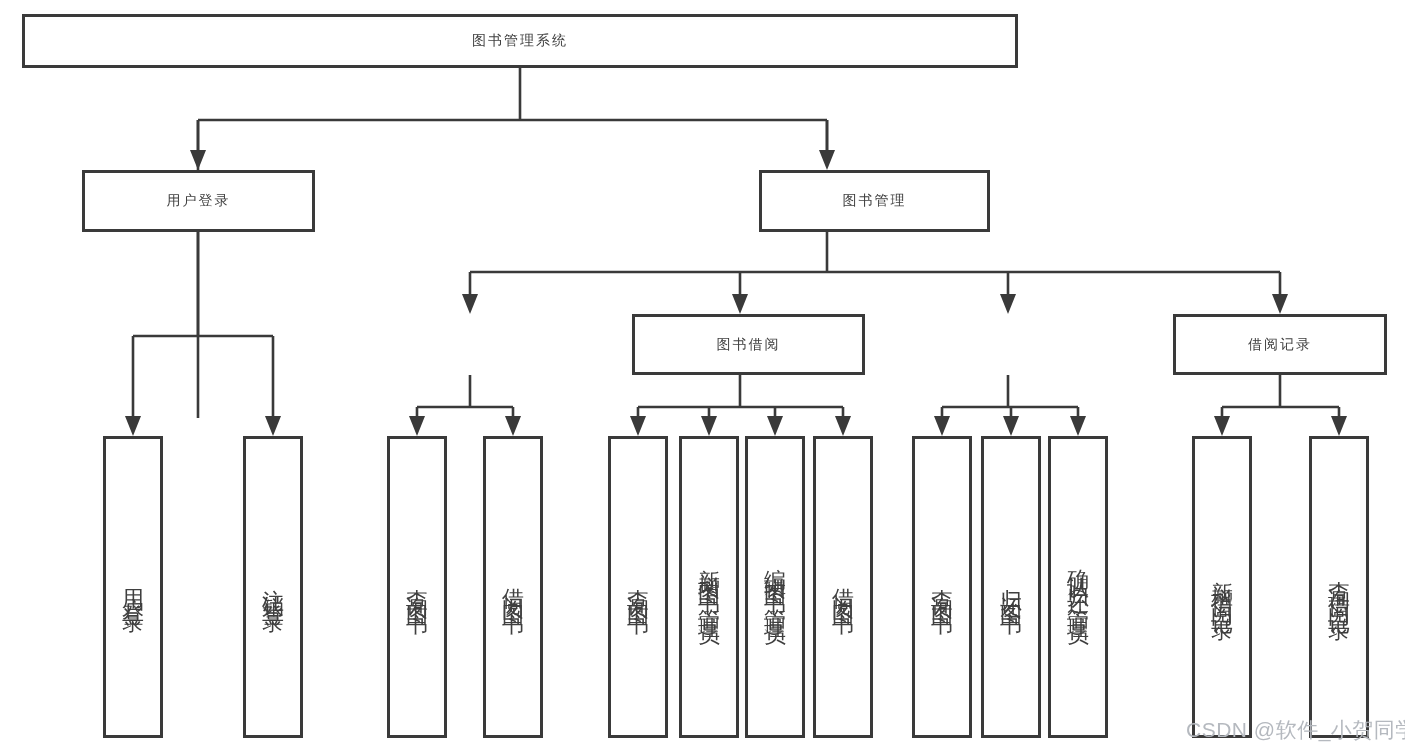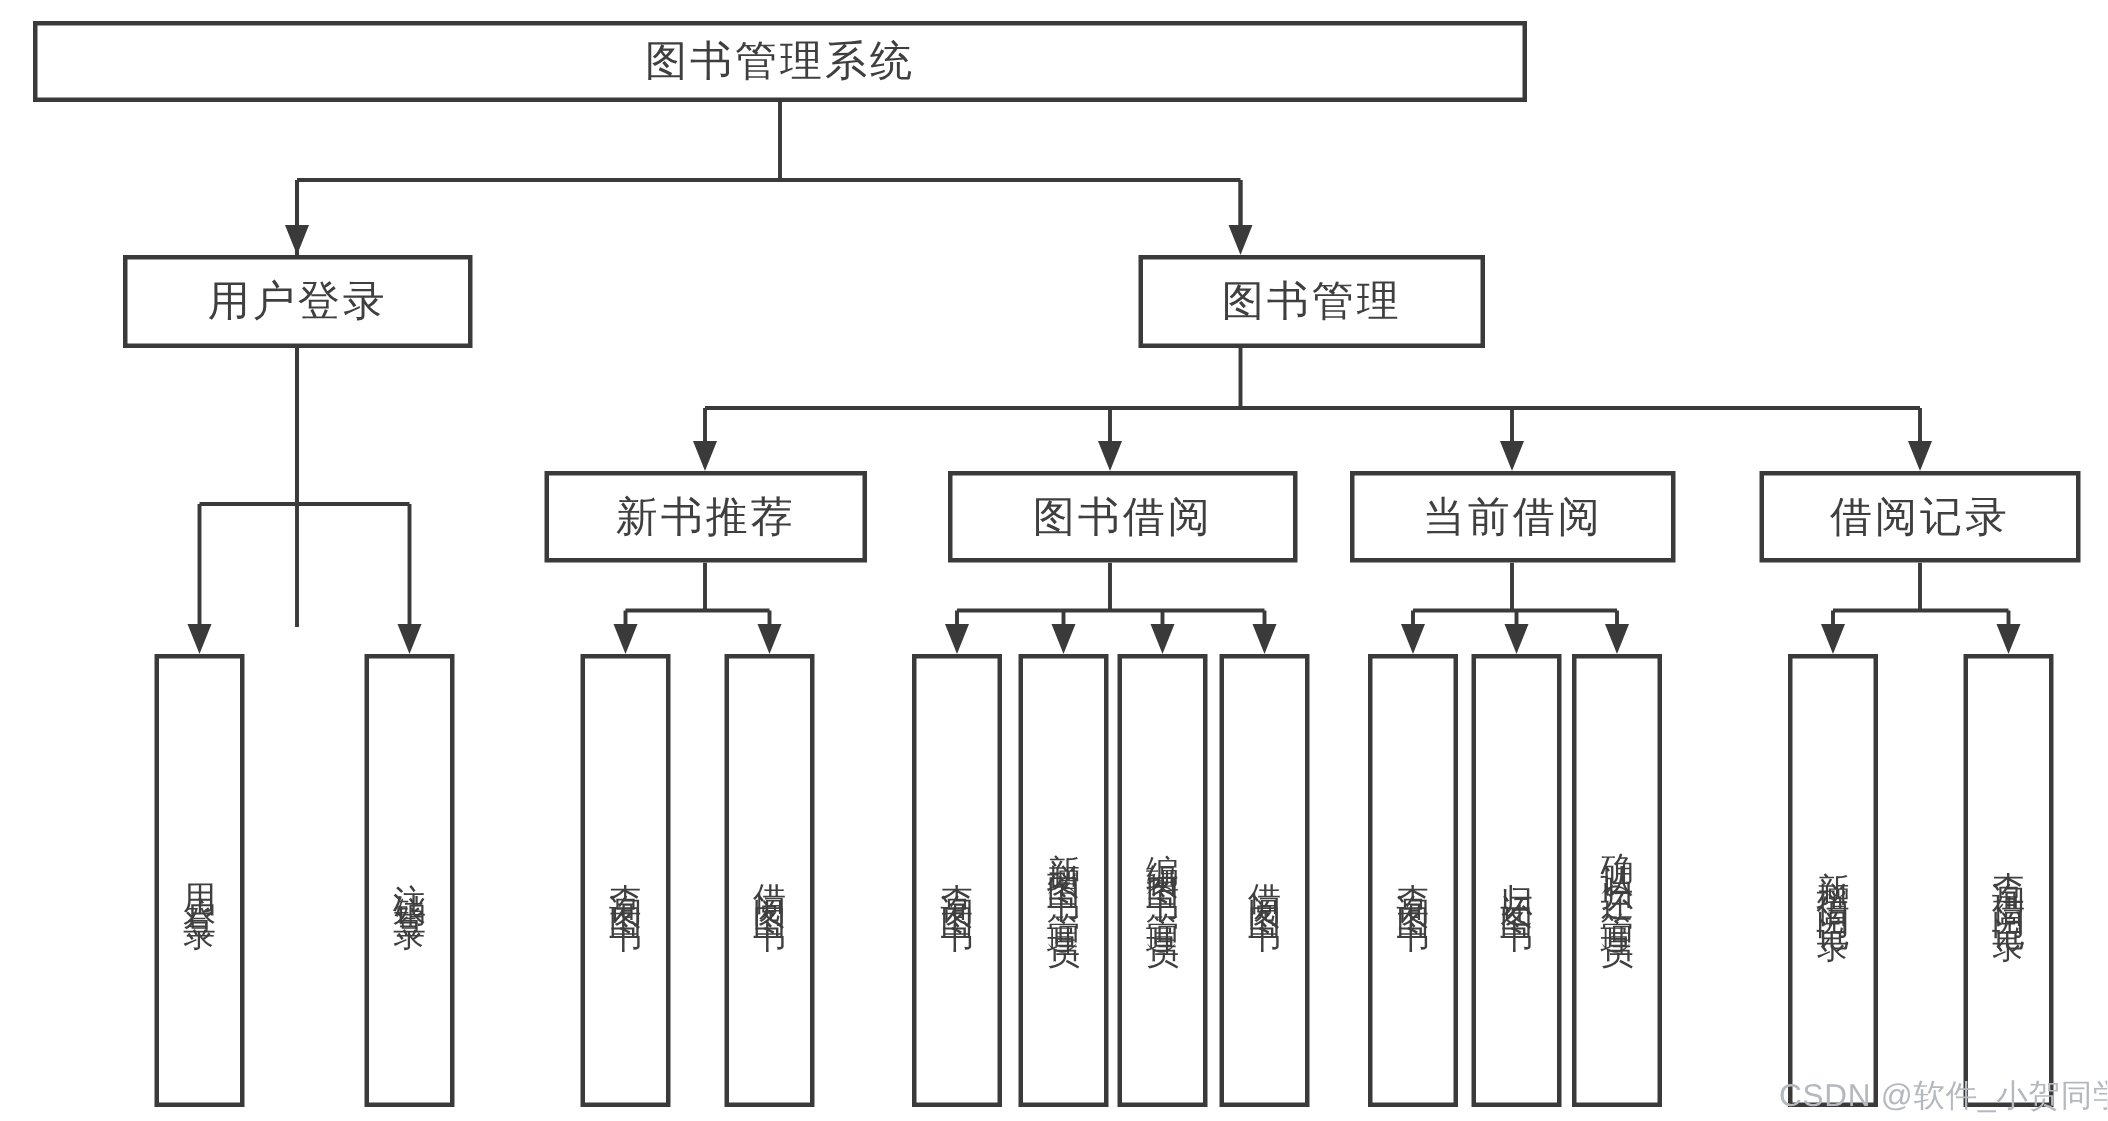--- a/index.html
+++ b/index.html
@@ -26,23 +26,24 @@
     box-sizing: border-box;
     border: 3px solid #3a3a3a;
     background: #ffffff;
     color: #3f3f3f;
     display: flex;
     align-items: center;
     justify-content: center;
     z-index: 2;
   }
   .h-node {
-    font-size: 28px;
+    font-size: 14px;
     letter-spacing: 2px;
     line-height: 1;
+    font-family: Liberation Mono, monospace;
   }
   .v-node .v-label {
     writing-mode: vertical-rl;
     text-orientation: mixed;
     font-size: 22px;
     letter-spacing: 8px;
     line-height: 1;
   }
   .watermark {
     position: absolute;
@@ -110,28 +111,22 @@
     <span>图书管理系统</span>
   </div>
 
   <div class="node h-node" style="left:82px; top:170px; width:233px; height:62px;">
     <span>用户登录</span>
   </div>
   <div class="node h-node" style="left:712px; top:170px; width:231px; height:62px;margin-left:47px;">
     <span>图书管理</span>
   </div>
 
-  <div class="node h-node" style="left:363px; top:314px; width:215px; height:61px;">
-    <span>新书推荐</span>
-  </div>
   <div class="node h-node" style="left:632px; top:314px; width:233px; height:61px;">
     <span>图书借阅</span>
-  </div>
-  <div class="node h-node" style="left:900px; top:314px; width:217px; height:61px;">
-    <span>当前借阅</span>
   </div>
   <div class="node h-node" style="left:1173px; top:314px; width:214px; height:61px;">
     <span>借阅记录</span>
   </div>
 
   <div class="node v-node" style="left:103px; top:436px; width:60px; height:302px;">
     <span class="v-label">用户登录</span>
   </div>
   <div class="node v-node" style="left:243px; top:436px; width:60px; height:302px;">
     <span class="v-label">注销登录</span>

